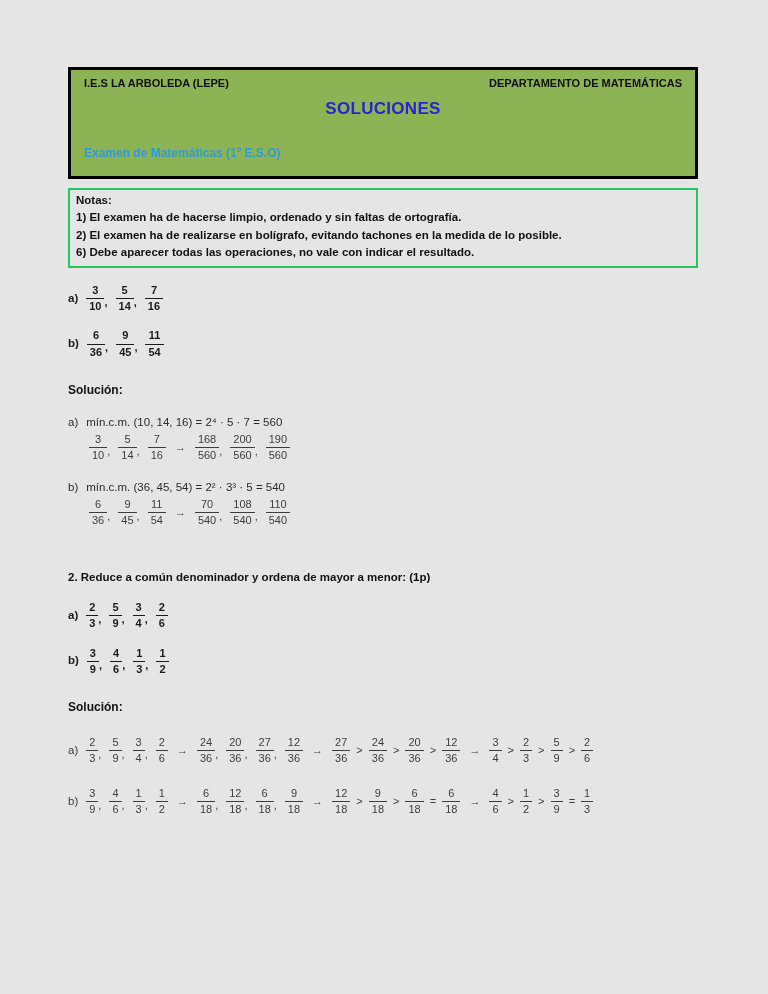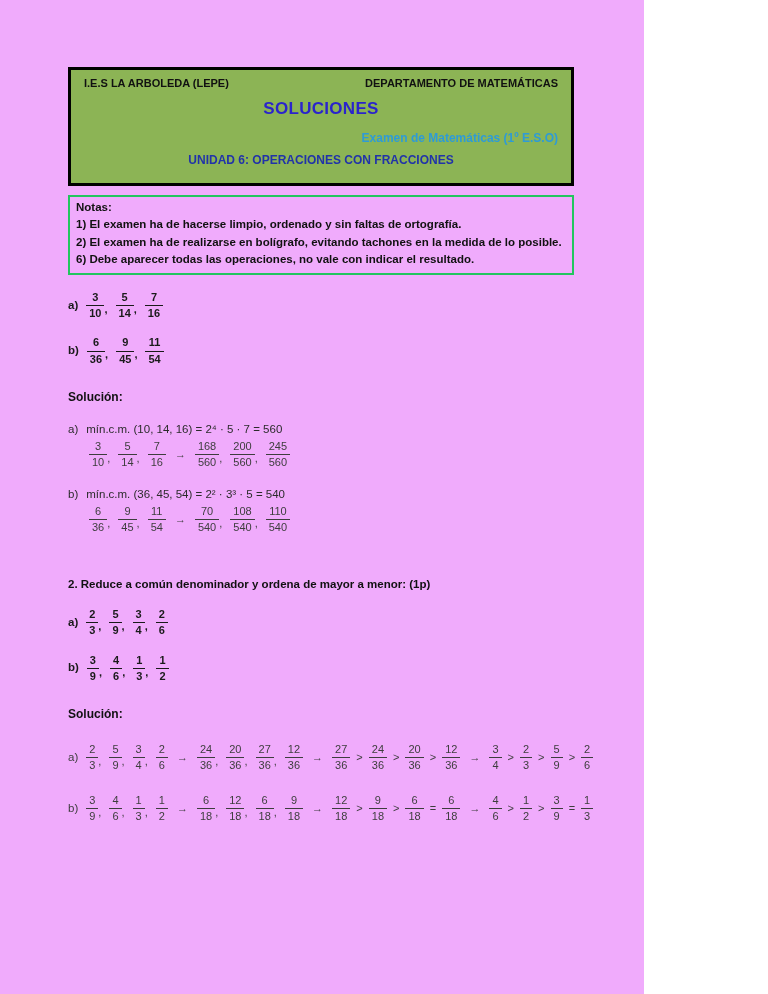--- a/index.html
+++ b/index.html
@@ -1,40 +1,40 @@
 <!DOCTYPE html>
 <html><head>
 <meta charset="utf-8">
 <style>
   html,body{margin:0;padding:0;background:#ffffff;}
   .page{
     position:relative;
-    width:644px;height:994px;
-    background:#f0abfc;
+    width:768px;height:994px;
+    background:#e5e5e5;
     font-family:"Liberation Sans", sans-serif;
     color:#1a1a1a;
     overflow:hidden;
   }
   .content{padding:67px 70px 0 68px;}
 
   
   .header-box{
     border:3px solid #000;
     padding:7px 13px 16px;
   }
   .header-row{
     display:flex;justify-content:space-between;
     font-size:11px;font-weight:bold;color:#111;
   }
   .header-title{
     text-align:center;font-size:17px;font-weight:bold;
     margin-top:10px;letter-spacing:.3px;
   }
   .header-subtitle{
-    text-align:right;font-size:12px;font-weight:bold;margin-top:12px;
+    text-align:left;font-size:12px;font-weight:bold;margin-top:27px;
   }
   .header-unit{
     text-align:center;font-size:12px;font-weight:bold;margin-top:8px;
   }
 
   
   .notes-box{
     border:2px solid #22c55e;
     margin-top:9px;
     padding:2px 6px 5px;
@@ -90,21 +90,20 @@
 <div class="page">
   <div class="content">
 
     <div class="header-box" id="header-box" style="background: rgb(140, 180, 85);">
       <div class="header-row">
         <span>I.E.S LA ARBOLEDA (LEPE)</span>
         <span>DEPARTAMENTO DE MATEMÁTICAS</span>
       </div>
       <div class="header-title" id="header-title" style="color: rgb(42, 36, 204);">SOLUCIONES</div>
       <div class="header-subtitle" id="header-subtitle" style="color: rgb(46, 155, 214);">Examen de Matemáticas (1º E.S.O)</div>
-      <div class="header-unit" id="header-unit" style="color: rgb(33, 51, 169);">UNIDAD 6: OPERACIONES CON FRACCIONES</div>
     </div>
 
     <div class="notes-box">
       <div>Notas:</div>
       <div>
           <div class="note-line">1) El examen ha de hacerse limpio, ordenado y sin faltas de ortografía.</div>
           <div class="note-line">2) El examen ha de realizarse en bolígrafo, evitando tachones en la medida de lo posible.</div>
           <div class="note-line">6) Debe aparecer todas las operaciones, no vale con indicar el resultado.</div>
         </div>
     </div>
@@ -173,21 +172,21 @@
                 <span class="num">168</span>
                 <span class="den">560</span>
               </span>
               <span class="sep comma">,</span>
               <span class="frac">
                 <span class="num">200</span>
                 <span class="den">560</span>
               </span>
               <span class="sep comma">,</span>
               <span class="frac">
-                <span class="num">245</span>
+                <span class="num">190</span>
                 <span class="den">560</span>
               </span>
             </div>
           </div>
           <div class="sol-item">
             <div class="sol-text-row">
               <span class="label">b)</span>
               <span>mín.c.m. (36, 45, 54) = 2² · 3³ · 5 = 540</span>
             </div>
             <div class="math-row indent">

